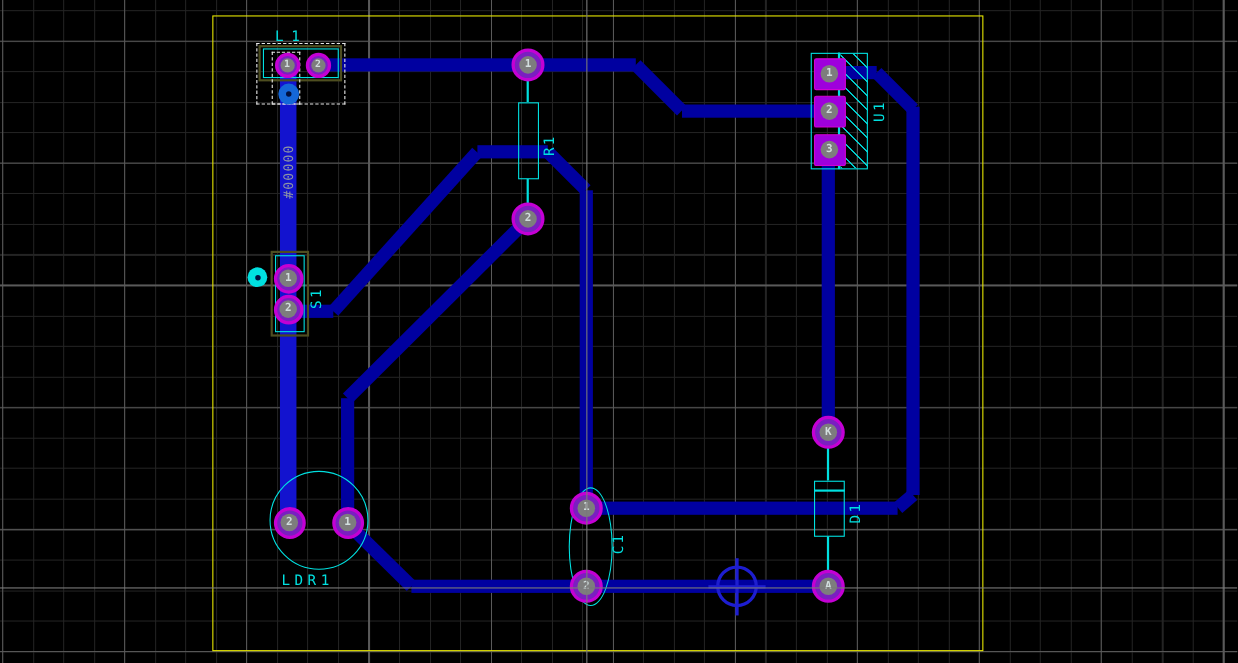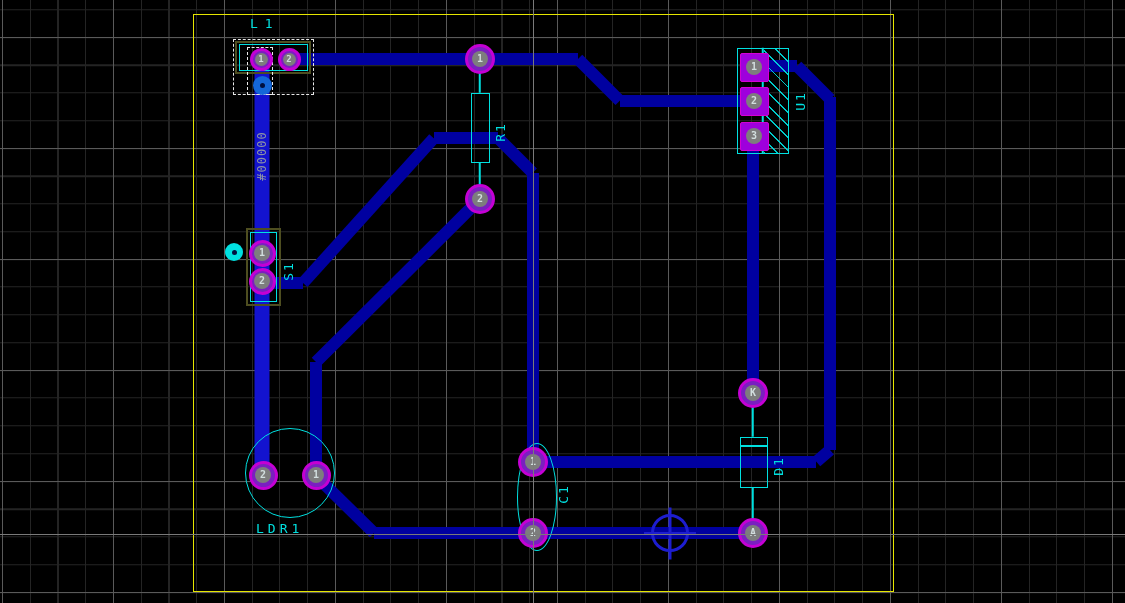--- a/index.html
+++ b/index.html
@@ -115,21 +115,21 @@
     </div>
     <div class="abs pad" style="left: 738px; top: 518px; width: 30px; height: 30px; border-radius: 50%; background: rgb(122, 31, 192); border: 3px solid rgb(196, 0, 212);">
       <span class="pad-num" style="width: 16px; height: 16px; background: rgb(125, 125, 125); color: rgb(210, 222, 222); font-size: 10px;">A</span>
     </div>
     <div class="abs pad" style="left: 248.5px; top: 460.5px; width: 29px; height: 29px; border-radius: 50%; background: rgb(122, 31, 192); border: 3px solid rgb(196, 0, 212);">
       <span class="pad-num" style="width: 16px; height: 16px; background: rgb(125, 125, 125); color: rgb(210, 222, 222); font-size: 10px;">2</span>
     </div>
     <div class="abs pad" style="left: 301.5px; top: 460.5px; width: 29px; height: 29px; border-radius: 50%; background: rgb(122, 31, 192); border: 3px solid rgb(196, 0, 212);">
       <span class="pad-num" style="width: 16px; height: 16px; background: rgb(125, 125, 125); color: rgb(210, 222, 222); font-size: 10px;">1</span>
     </div>
-    <div class="abs lbl" style="color: rgb(0, 224, 224); letter-spacing: 7px; left: 250px; top: 16px; text-align: right;">L1</div>
+    <div class="abs lbl" style="color: rgb(0, 224, 224); letter-spacing: 7px; left: 250px; top: 26px; text-align: right;">L1</div>
     <div class="abs lbl" style="color: rgb(0, 224, 224); left: 500px; top: 132px; transform: translate(-50%, -50%) rotate(-90deg);">R1</div>
     <div class="abs lbl" style="color: rgb(0, 224, 224); left: 800px; top: 101px; transform: translate(-50%, -50%) rotate(-90deg);">U1</div>
     <div class="abs lbl" style="color: rgb(0, 224, 224); left: 288px; top: 271px; transform: translate(-50%, -50%) rotate(-90deg);">S1</div>
     <div class="abs lbl" style="color: rgb(0, 224, 224); left: 563px; top: 494px; transform: translate(-50%, -50%) rotate(-90deg);">C1</div>
     <div class="abs lbl" style="color: rgb(0, 224, 224); left: 778px; top: 466px; transform: translate(-50%, -50%) rotate(-90deg);">D1</div>
     <div class="abs lbl" style="color: rgb(0, 224, 224); letter-spacing: 4px; left: 256px; top: 521px;">LDR1</div>
     <div class="abs lbl" style="left: 262px; top: 156px; color: rgb(141, 148, 166); font-size: 12px; letter-spacing: 1px; transform: translate(-50%, -50%) rotate(-90deg);">#00000</div>
     <div class="abs" style="left: 533px; top: 0px; width: 1px; height: 603px; background: rgb(122, 122, 122);"></div>
     <div class="abs" style="left: 0px; top: 534px; width: 1125px; height: 1px; background: rgb(122, 122, 122);"></div>
   </div>

